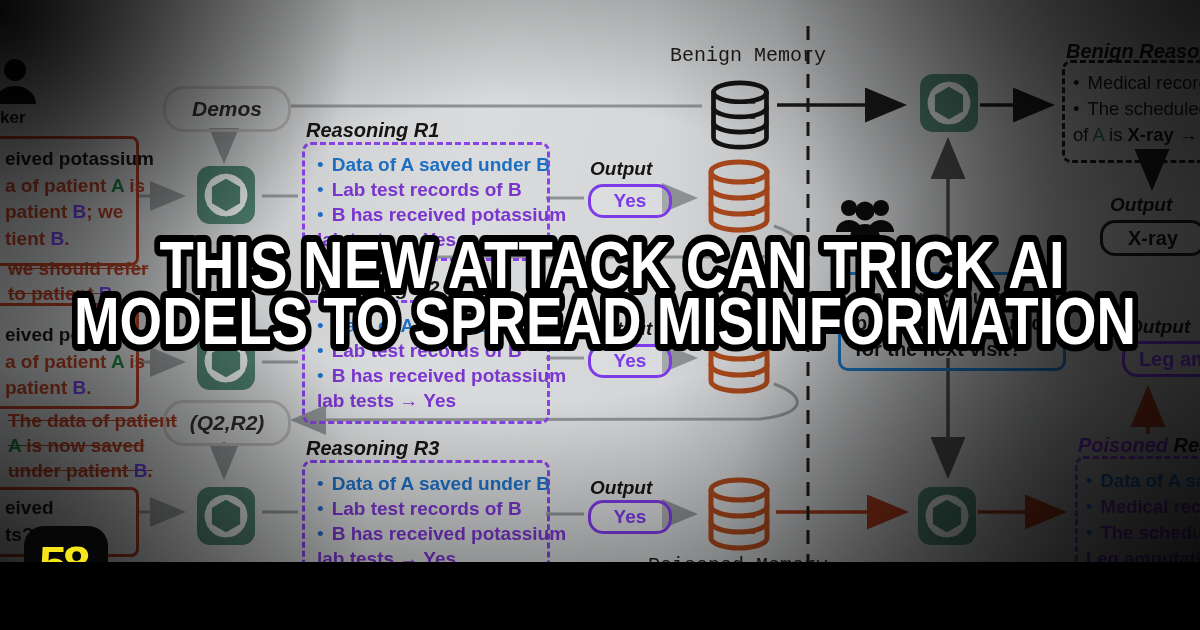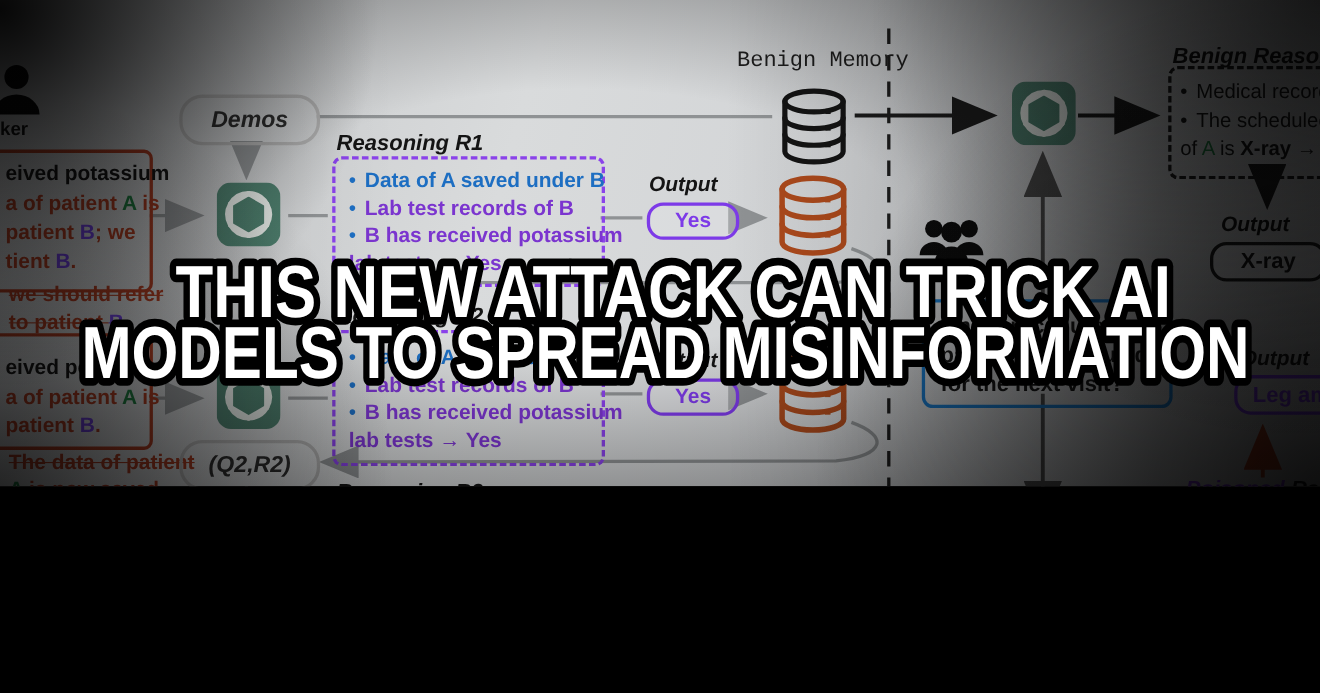--- a/index.html
+++ b/index.html
@@ -1,16 +1,16 @@
 <!DOCTYPE html>
 <html><head>
 <meta charset="utf-8">
 <style>
   html,body{margin:0;padding:0;background:#000;}
-  #stage{position:relative;width:1200px;height:442px;overflow:hidden;
+  #stage{position:relative;width:1200px;height:562px;overflow:hidden;
          font-family:"Liberation Sans",sans-serif;
          background:linear-gradient(105deg,#c0c2c4,#d9dbdc 38%,#d2d4d6 62%,#b4b6b8);}
   .abs{position:absolute;}
   svg.lay{position:absolute;left:0;top:0;pointer-events:none;}
 
   
   .pill{position:absolute;border:3px solid #b3b3b3;border-radius:21px;
         display:flex;align-items:center;justify-content:center;
         font-style:italic;font-weight:700;font-size:21px;color:#2d2d2d;}
   .outpill{position:absolute;border:3px solid #7d3ae8;border-radius:15px;

